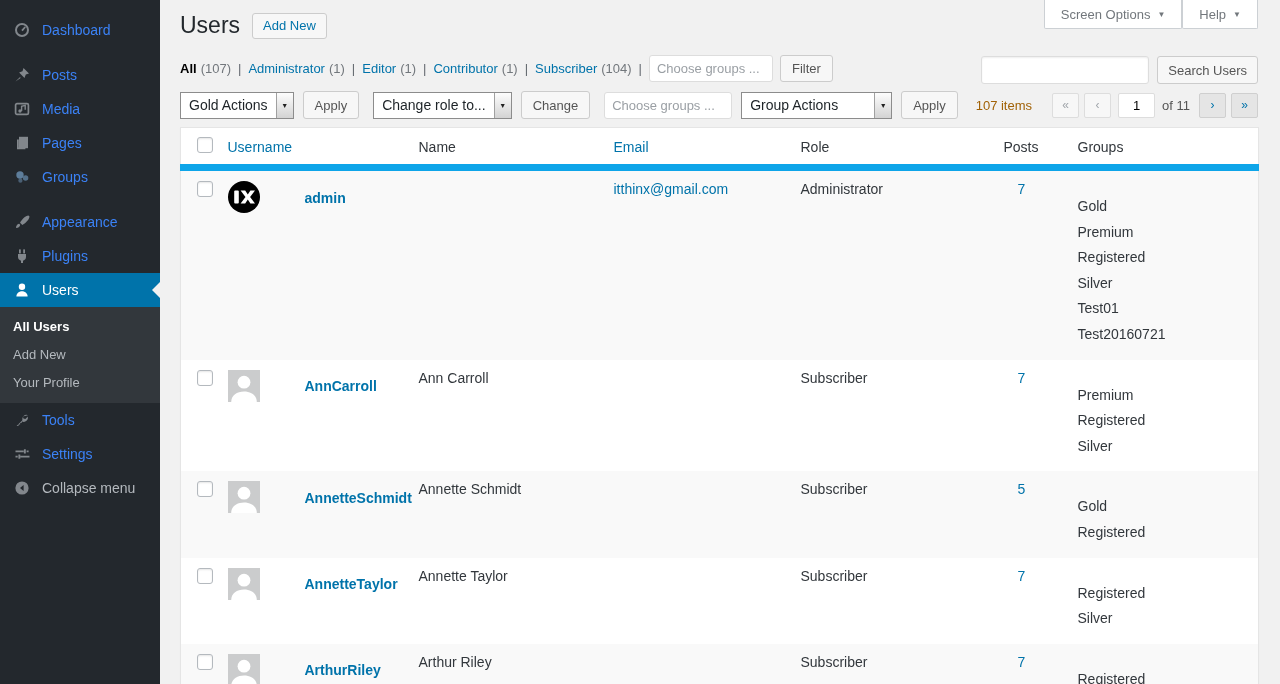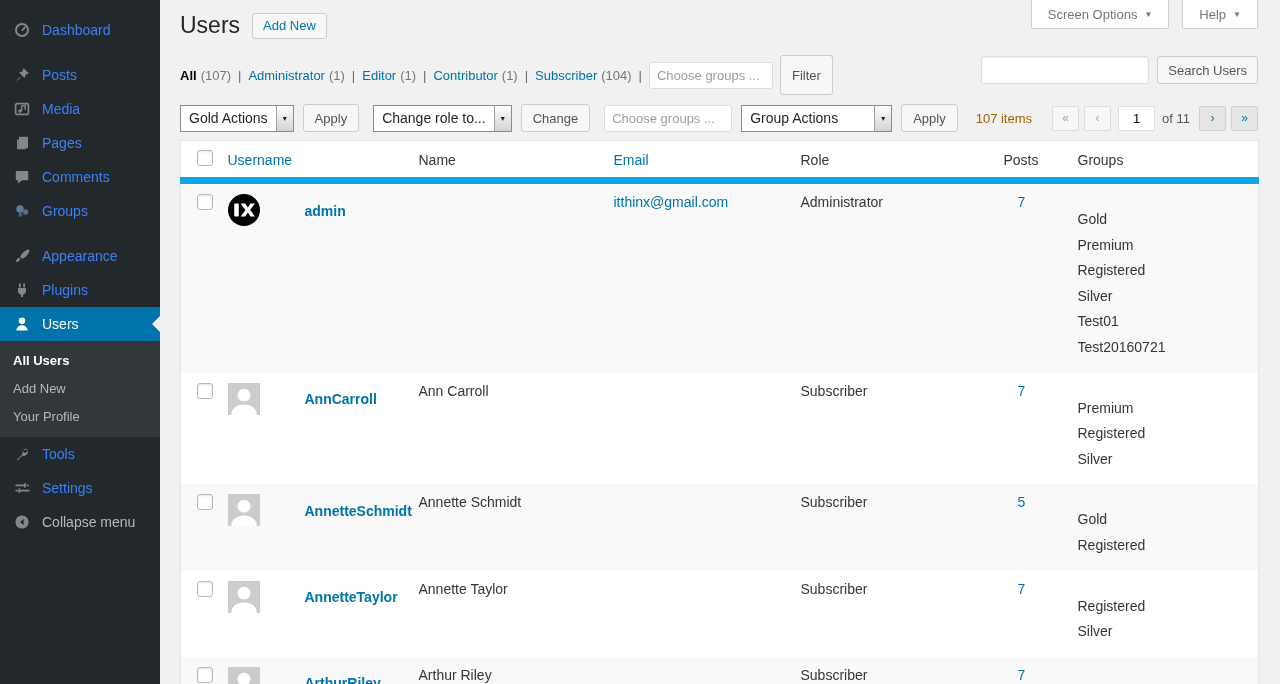--- a/index.html
+++ b/index.html
@@ -19,21 +19,21 @@
   .menu-item.active .mi-icon { color:#fff; }
   .menu-item.active::after { content:""; position:absolute; right:0; top:50%; margin-top:-8px; border:8px solid transparent; border-right-color:#f1f1f1; }
   .menu-item.dim { color:#b4b9be; }
   .menu-item.dim .mi-icon { color:#82878c; }
   .submenu { background:#32373c; padding:6px 0; }
   .submenu-item { display:block; height:28px; line-height:28px; padding-left:13px; font-size:13px; color:#b4b9be; cursor:pointer; }
   .submenu-item.current { color:#fff; font-weight:bold; }
 
   
   .content { position:absolute; left:160px; right:0; top:0; bottom:0; background:#f1f1f1; }
-  .screen-meta { position:absolute; top:0; right:22px; display:flex; gap:13px; z-index:4; }
+  .screen-meta { position:absolute; top:0; right:22px; display:flex; gap:0; z-index:4; }
   .meta-tab { height:29px; background:#fff; border:1px solid #ccd0d4; border-top:none; border-radius:0 0 2px 2px; padding:0 16px; display:flex; align-items:center; color:#72777c; font-size:13px; cursor:pointer; }
   .meta-tab .caret { font-size:8px; margin-left:7px; color:#72777c; }
 
   .wrap { padding:0 22px 0 20px; }
   .title-row { padding-top:11px; display:flex; align-items:center; }
   .page-title { font-size:23px; font-weight:400; color:#23282d; line-height:29px; }
   .add-new-btn { margin-left:12px; height:26px; line-height:24px; padding:0 10px; background:#f7f7f7; border:1px solid #ccc; border-radius:3px; color:#0073aa; font-size:13px; cursor:pointer; }
 
   .search-box { position:absolute; top:56px; right:22px; display:flex; align-items:center; }
   .search-input { width:168px; height:28px; border:1px solid #ddd; border-radius:3px; background:#fff; padding:0 6px; font-size:13px; font-family:inherit; box-shadow:inset 0 1px 2px rgba(0,0,0,.07); }
@@ -41,21 +41,21 @@
 
   .views-row { margin-top:15px; display:flex; align-items:center; }
   .views { list-style:none; display:flex; align-items:flex-end; }
   .views li { display:flex; align-items:center; }
   .views li::after { content:"|"; color:#646970; margin:0 7px; }
   .view-link { color:#0073aa; font-size:13px; }
   .view-link.current { color:#000; font-weight:bold; }
   .view-count { color:#72777c; margin-left:4px; font-weight:normal; }
   .groups-filter-input { width:124px; height:27px; border:1px solid #ddd; border-radius:3px; background:#fff; padding:0 7px; font-size:13px; font-family:inherit; }
   .groups-filter-input::placeholder, .choose-groups-input::placeholder { color:#9a9fa4; opacity:1; }
-  .filter-btn { margin-left:7px; height:40px; padding:0 11px; background:#f7f7f7; border:1px solid #ccc; border-radius:3px; color:#555; font-size:13px; cursor:pointer; font-family:inherit; }
+  .filter-btn { margin-left:7px; height:27px; padding:0 11px; background:#f7f7f7; border:1px solid #ccc; border-radius:3px; color:#555; font-size:13px; cursor:pointer; font-family:inherit; }
 
   .toolbar { margin-top:9px; display:flex; align-items:center; }
   .wpselect { display:inline-flex; align-items:stretch; height:27px; background:#fff; border:1px solid #8c8c8c; cursor:pointer; }
   .wpselect-label { display:flex; align-items:center; padding:0 8px; font-size:14px; color:#1d2327; white-space:nowrap; flex:1; }
   .wpselect-arrow { width:17px; display:flex; align-items:center; justify-content:center; border-left:1px solid #a0a0a0; background:linear-gradient(#fdfdfd,#d3d3d3); font-size:7px; color:#222; }
   .btn { height:28px; padding:0 11px; background:#f7f7f7; border:1px solid #ccc; border-radius:3px; color:#555; font-size:13px; cursor:pointer; font-family:inherit; }
   .choose-groups-input { width:128px; height:27px; border:1px solid #ddd; border-radius:3px; background:#fff; padding:0 7px; font-size:13px; font-family:inherit; }
   .sp14 { width:14px; } .sp8 { width:9px; }
   .group-actions { min-width:151px; }
 
@@ -120,28 +120,20 @@
         <span class="mi-label">Media</span>
       </div>
       <div class="menu-item">
         <span class="mi-icon">
           <svg viewBox="0 0 16 16" width="16" height="16">
             <rect x="5" y="1.8" width="9" height="11.4" fill="currentColor"></rect>
             <path d="M3 4.6v9.6h8.4v-1.8H4.8V4.6z" fill="currentColor"></path>
           </svg>
         </span>
         <span class="mi-label">Pages</span>
-      </div>
-      <div class="menu-item">
-        <span class="mi-icon">
-          <svg viewBox="0 0 16 16" width="16" height="16">
-            <path d="M1.8 2h12.4v9.2H8.2l-4.3 3.2v-3.2H1.8z" fill="currentColor"></path>
-          </svg>
-        </span>
-        <span class="mi-label">Comments</span>
       </div>
       <div class="menu-item tint">
         <span class="mi-icon">
           <svg viewBox="0 0 16 16" width="16" height="16">
             <circle cx="6" cy="6" r="3.7" fill="currentColor"></circle>
             <circle cx="11.6" cy="9" r="2.7" fill="currentColor" opacity=".85"></circle>
             <circle cx="6.4" cy="11.7" r="2.1" fill="currentColor" opacity=".65"></circle>
           </svg>
         </span>
         <span class="mi-label">Groups</span>

